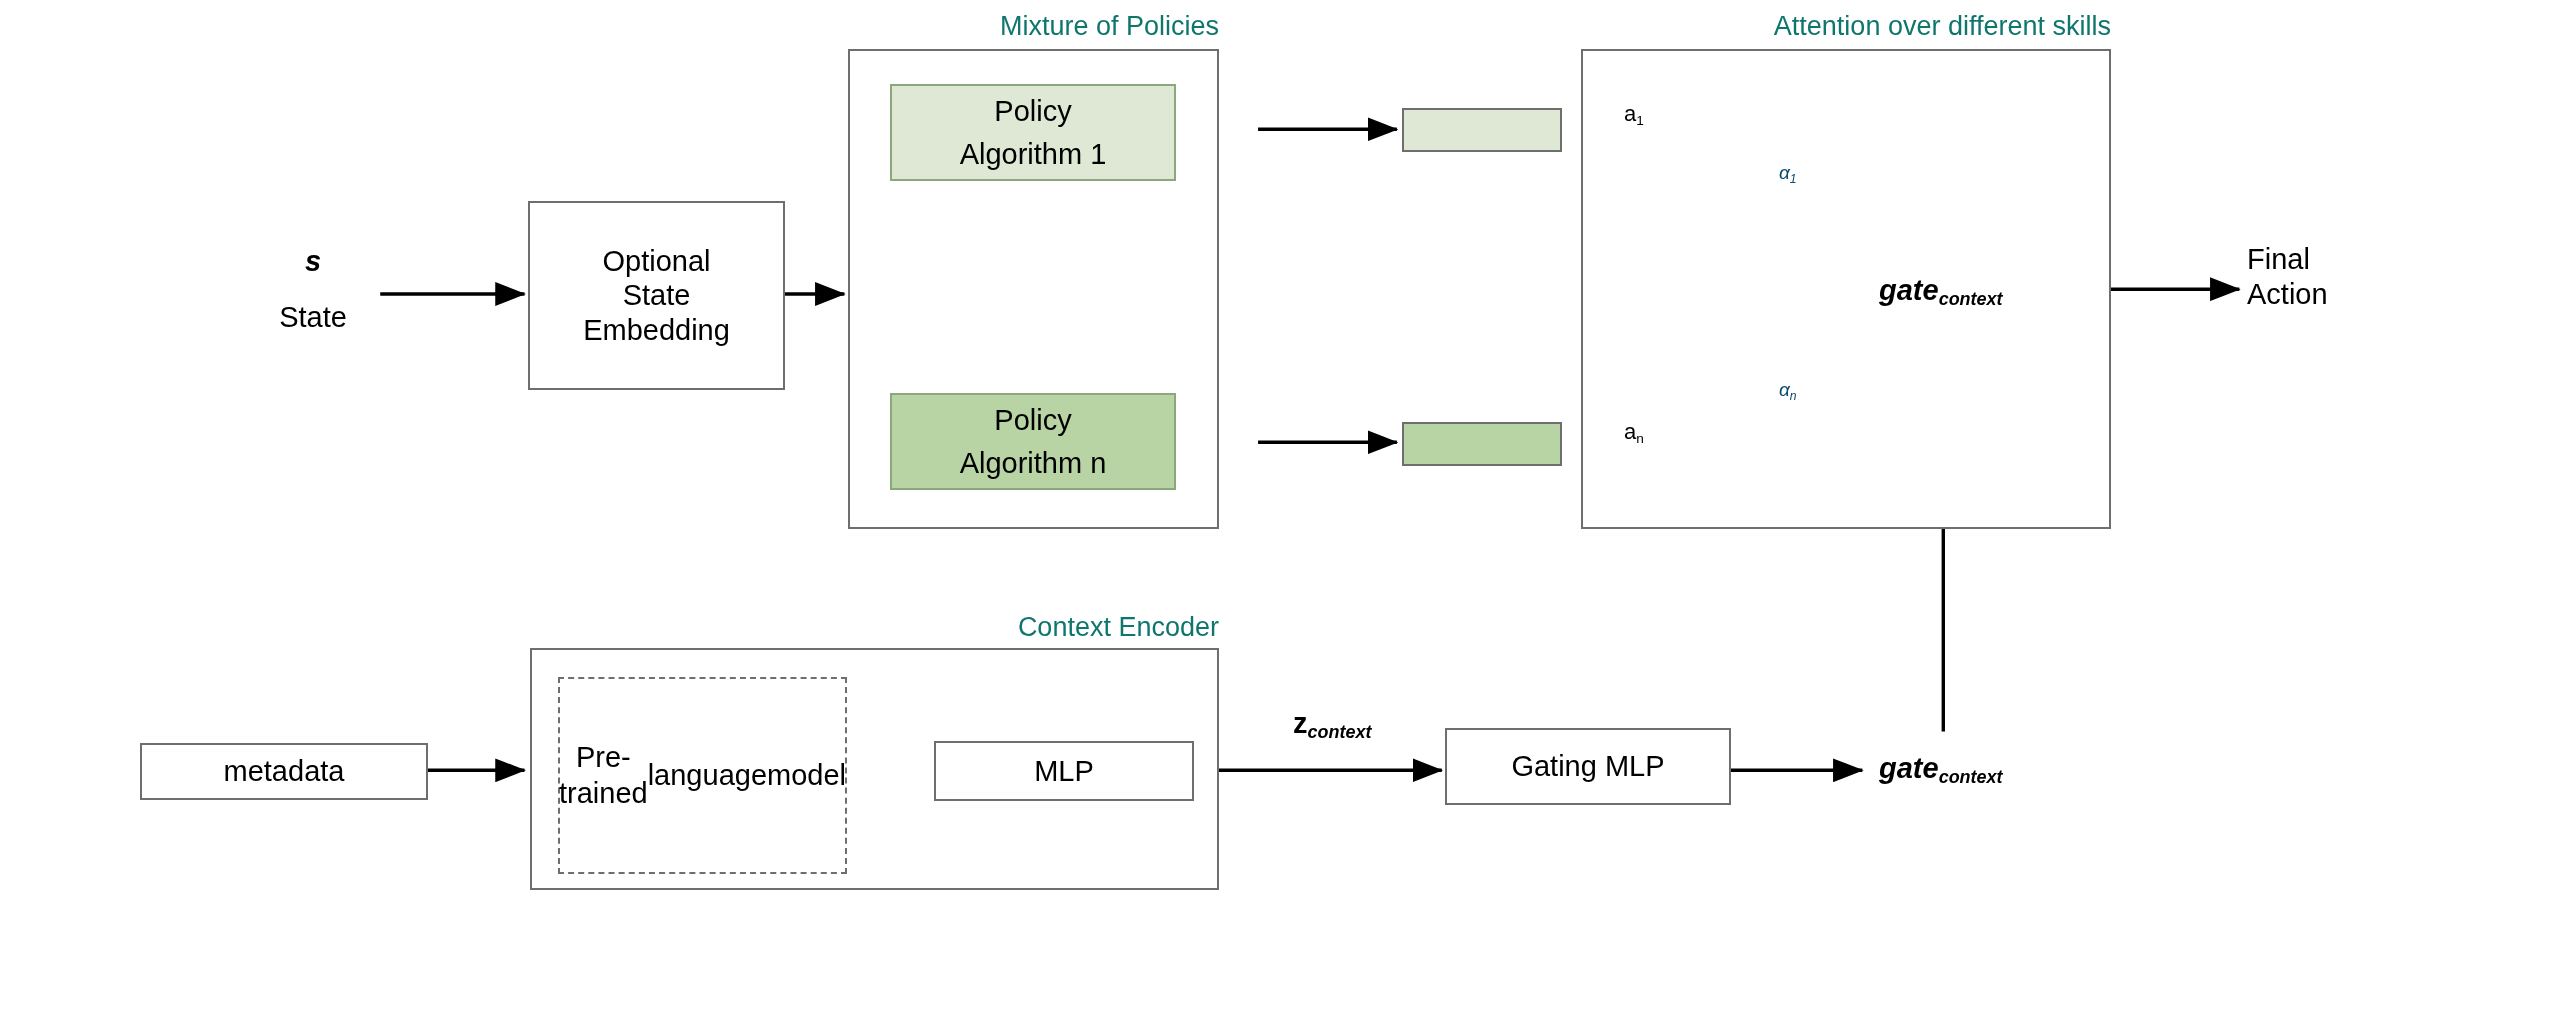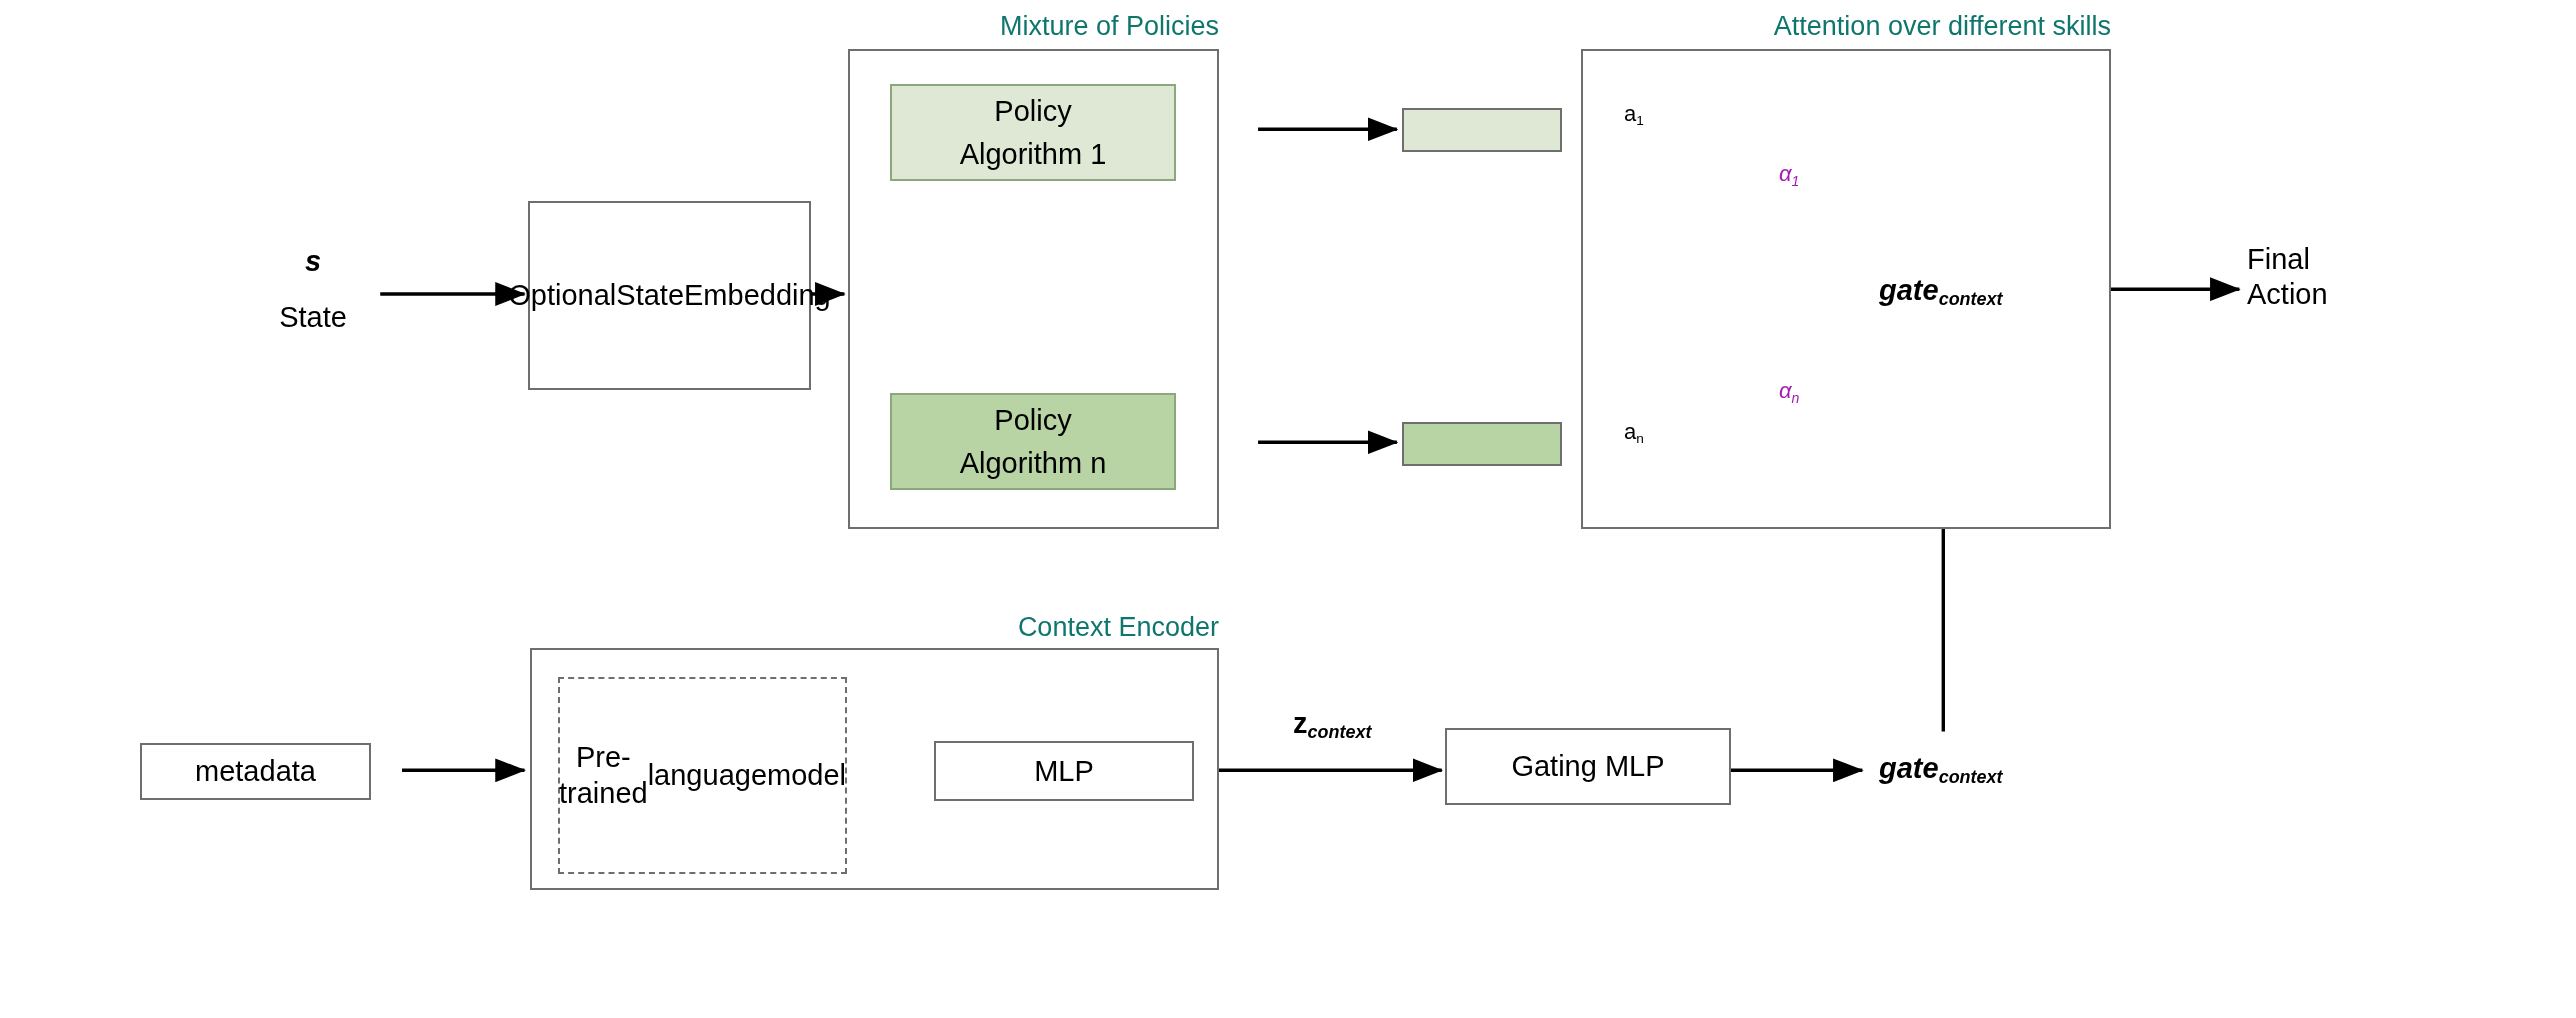--- a/index.html
+++ b/index.html
@@ -125,22 +125,22 @@
   }
   .nodelabel .sub {
     font-size: 0.62em;
     vertical-align: -0.32em;
   }
 
   
   .edgelabel {
     position: absolute;
     white-space: nowrap;
-    color: #a21caf;
-    font-size: 22px;
+    color: #0c4a6e;
+    font-size: 19px;
     line-height: 1;
     font-style: italic;
   }
   .edgelabel .sub {
     font-size: 0.64em;
     vertical-align: -0.32em;
   }
 
   
   #wires {
@@ -185,21 +185,21 @@
 
     <line x1="2542" y1="1132" x2="2736" y2="1132" stroke="#000000" stroke-width="5" marker-end="url(#arrowhead)"></line>
 
     <line x1="2855" y1="1075" x2="2855" y2="512" stroke="#000000" stroke-width="5" marker-end="url(#arrowhead)"></line>
   </svg>
 
   <div class="label italic" style="left:245px; top:244px; width:136px;">s</div>
 
   <div class="label" style="left:245px; top:300px; width:136px;">State</div>
 
-  <div class="node-box" style="left:528px; top:201px; width:283px; height:189px; flex-direction:row;">
+  <div class="node-box" style="left:528px; top:201px; width:257px; height:189px; flex-direction:column;">
     <span>Optional</span>
     <span>State</span>
     <span>Embedding</span>
   </div>
 
   <div class="caption" style="left:848px; top:12.3px; width:371px;">Mixture of Policies</div>
 
   <div class="container-box" style="left:848px; top:49px; width:371px; height:480px;"></div>
 
   <div class="green-box" style="left:890px; top:84px; width:286px; height:97px; background:#dfe8d5; flex-direction:column;">
@@ -238,21 +238,21 @@
 
   <div class="mathlabel" style="left:1879px; top:276px;">
     <span class="base">gate</span><span class="sub">context</span>
   </div>
 
   <div class="label" style="left:2247px; top:242px; width:204px; text-align:left;">
     <div>Final</div>
     <div>Action</div>
   </div>
 
-  <div class="node-box" style="left:140px; top:743px; width:231px; height:57px; font-size:29px;">
+  <div class="node-box" style="left:140px; top:743px; width:288px; height:57px; font-size:29px;">
     <span>metadata</span>
   </div>
 
   <div class="caption" style="left:530px; top:613px; width:689px;">Context Encoder</div>
 
   <div class="container-box" style="left:530px; top:648px; width:689px; height:242px;"></div>
 
   <div class="dashed-box" style="left:558px; top:677px; width:289px; height:197px; flex-direction:row;">
     <span>Pre-trained</span>
     <span>language</span>

